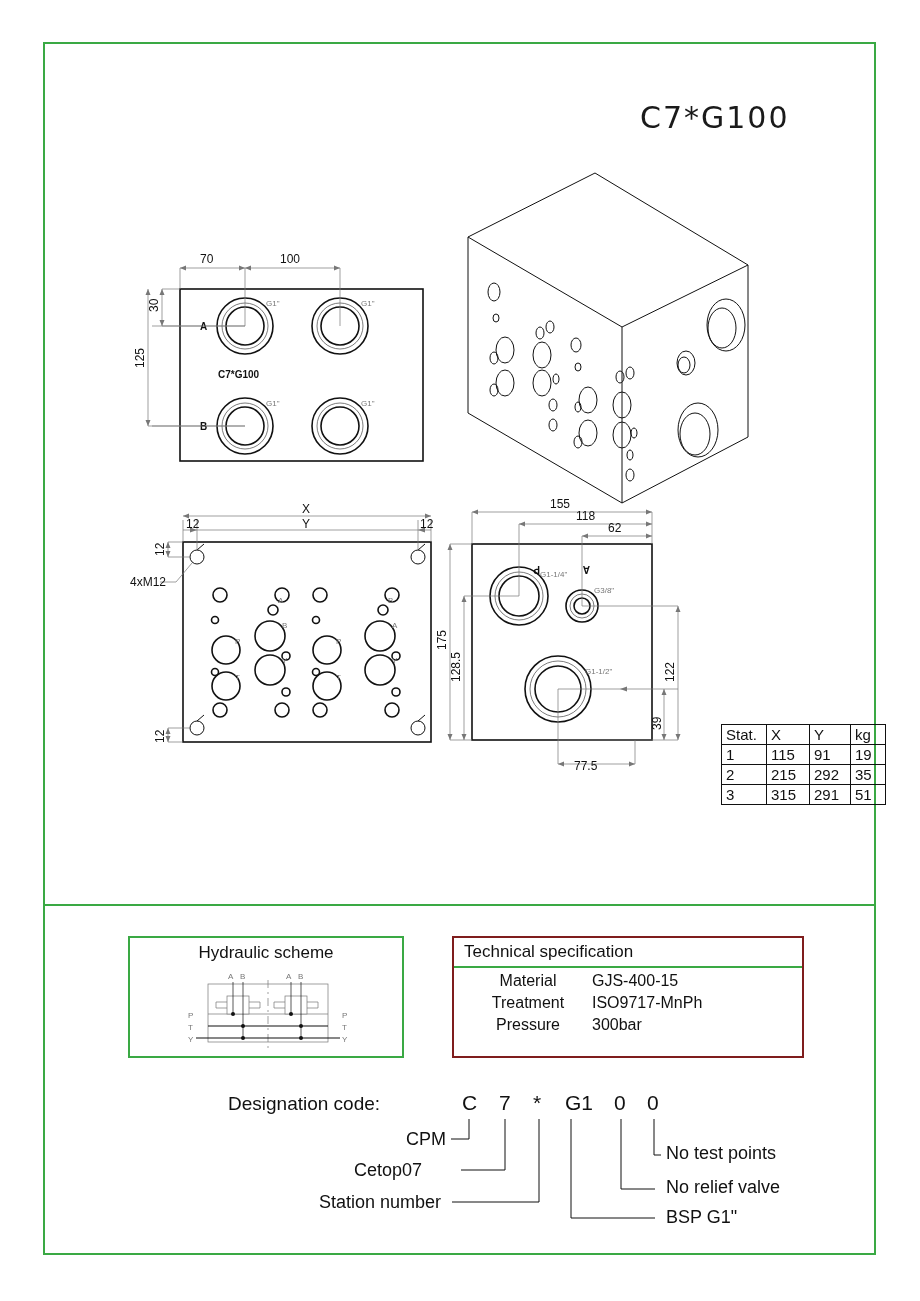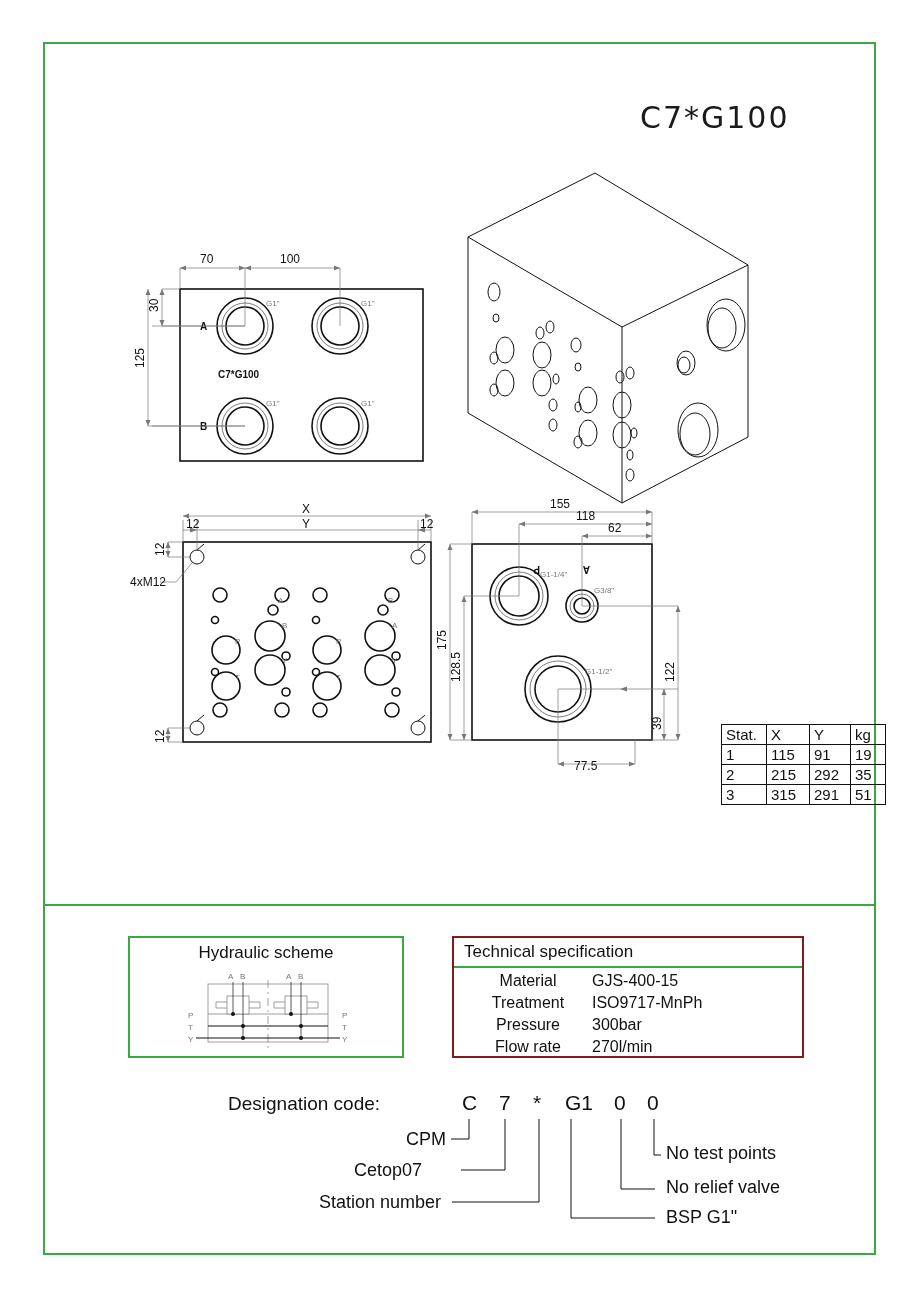--- a/index.html
+++ b/index.html
@@ -423,24 +423,20 @@
         <span class="spec-v">GJS-400-15</span>
       </div>
       <div class="spec-row">
         <span class="spec-k">Treatment</span>
         <span class="spec-v">ISO9717-MnPh</span>
       </div>
       <div class="spec-row">
         <span class="spec-k">Pressure</span>
         <span class="spec-v">300bar</span>
       </div>
-      <div class="spec-row">
-        <span class="spec-k">Flow rate</span>
-        <span class="spec-v">270l/min</span>
-      </div>
     </div>
   </div>
 
   <div class="desig">
     <div class="desig-label">Designation code:</div>
 
     <div class="code-ch" style="left:453px;top:6px;">C</div>
     <div class="code-ch" style="left:490px;top:6px;">7</div>
     <div class="code-ch" style="left:524px;top:6px;">*</div>
     <div class="code-ch" style="left:556px;top:6px;">G1</div>

